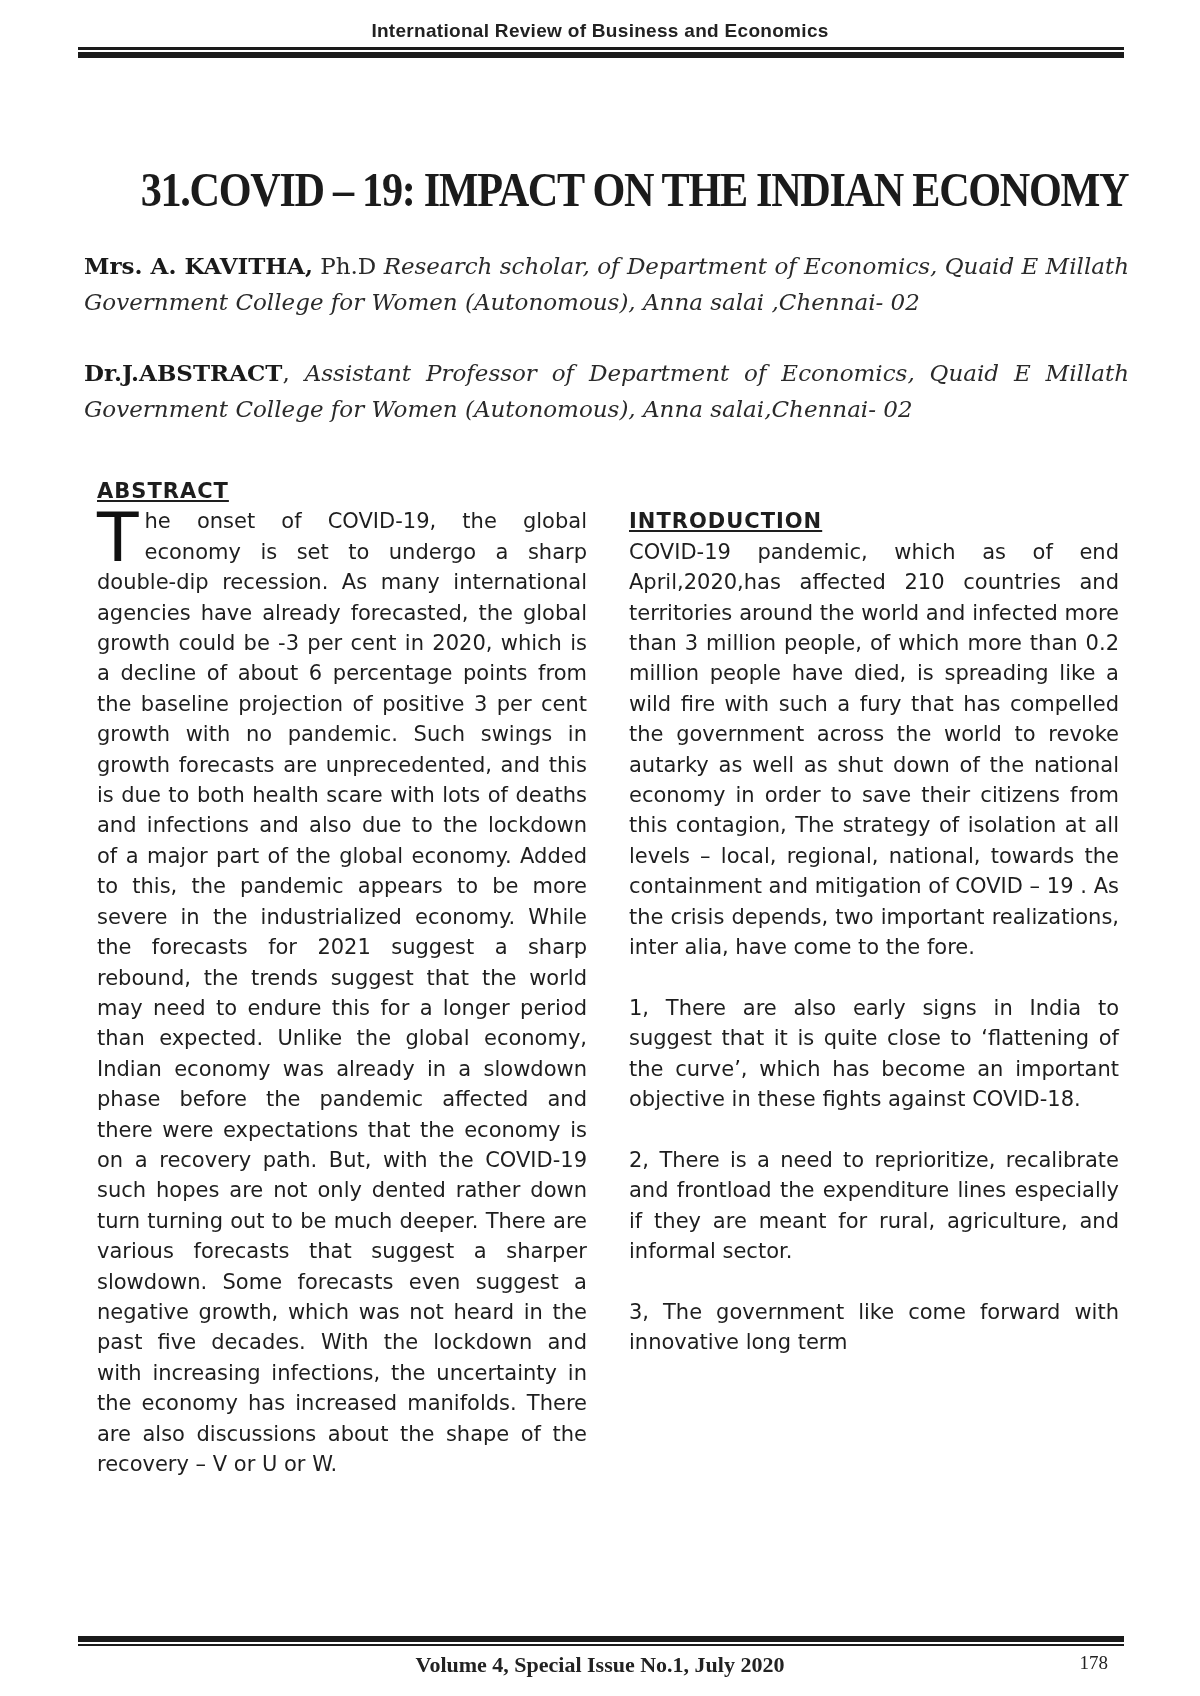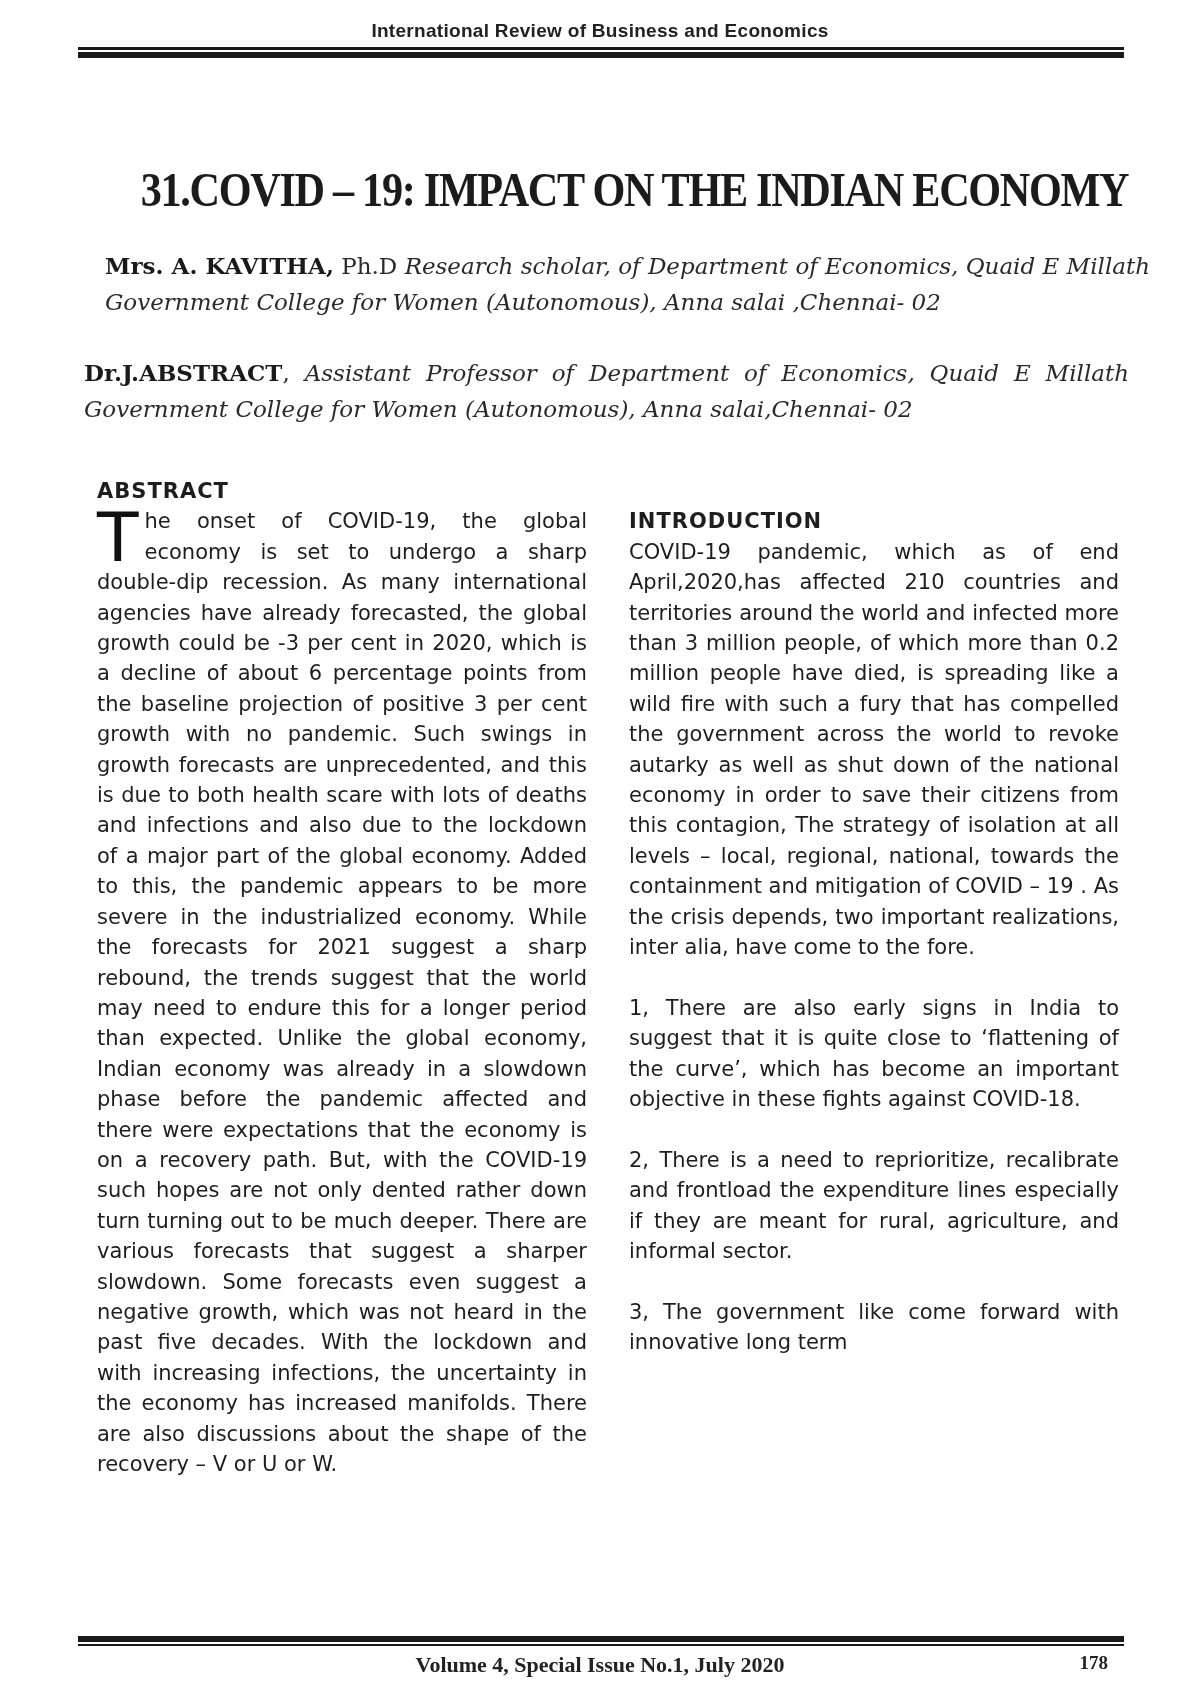--- a/index.html
+++ b/index.html
@@ -18,46 +18,46 @@
     transform: scaleX(0.88); transform-origin: center; white-space: nowrap; color: #1b1b1b;
   }
   .author {
     position: absolute; left: 84px; width: 1045px;
     font-family: "DejaVu Serif", "Liberation Serif", serif; font-size: 23px; line-height: 36px; color: #2a2a2a;
     text-align: justify;
   }
   .author .name { font-weight: bold; font-style: normal; color: #1a1a1a; }
   .author .aff { font-style: italic; }
   .author .deg { font-style: normal; }
-  .author1 { top: 248px; margin-left: 21px; }
+  .author1 { top: 248px; }
   .author2 { top: 355px; }
   .col {
     position: absolute; top: 476px; width: 494px;
     font-family: "DejaVu Sans", "Liberation Sans", sans-serif; font-size: 21px; line-height: 30.4px;
     color: #1e1e1e; text-align: justify;
   }
   .col-left { left: 97px; width: 490px; }
   .col-right { left: 629px; width: 490px; }
   .col p { margin: 0; }
-  .section-heading { font-weight: bold; letter-spacing: 1px; margin: 0; }
+  .section-heading { font-weight: bold; letter-spacing: 1px; margin: 0; text-decoration: underline; }
   .spacer { height: 30.4px; }
   .dropcap {
     float: left; font-family: "DejaVu Sans", sans-serif; font-size: 68px; line-height: 56px;
     margin: 4px 6px 0 0; color: #111;
   }
   .rule-bottom { position: absolute; left: 78px; width: 1046px; top: 1636px; height: 10px; }
   .rule-bottom .a { position: absolute; left: 0; top: 0; width: 100%; height: 6px; background: #1a1a1a; }
   .rule-bottom .b { position: absolute; left: 0; top: 8px; width: 100%; height: 2px; background: #1a1a1a; }
   .footer-issue {
     position: absolute; left: 0; right: 0; top: 1652px; text-align: center;
     font-family: "Liberation Serif", "DejaVu Serif", serif; font-weight: bold; font-size: 22px; color: #222;
   }
   .footer-page {
     position: absolute; right: 92px; top: 1652px;
-    font-family: "Liberation Serif", "DejaVu Serif", serif; font-weight: bold; font-size: 19px; color: #222;
+    font-family: "Liberation Serif", "DejaVu Serif", serif; font-weight: normal; font-size: 19px; color: #222;
   }
 </style>
 </head>
 <body>
 
 <div class="running-head">International Review of Business and Economics</div>
 <div class="rule-top">
   <div class="a"></div>
   <div class="b"></div>
 </div>

